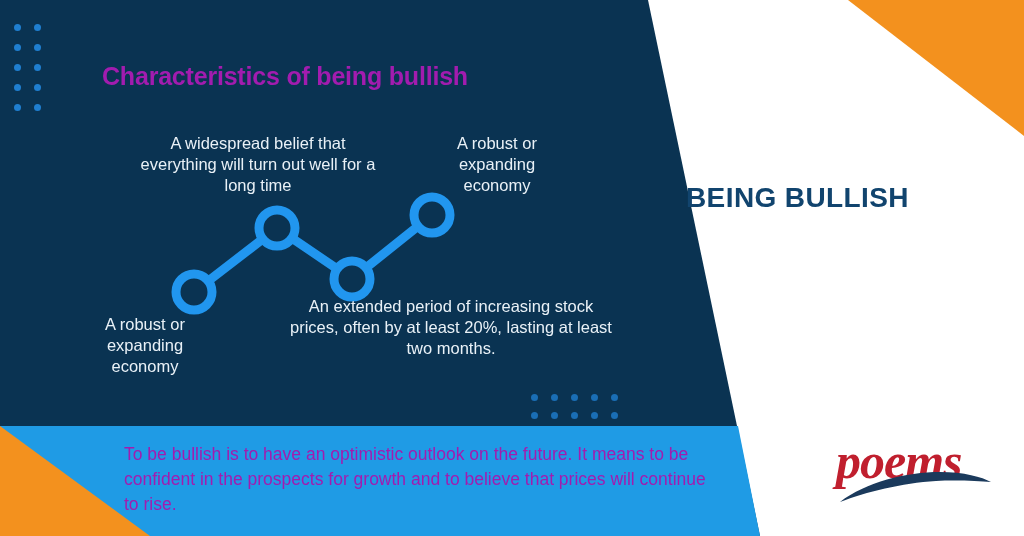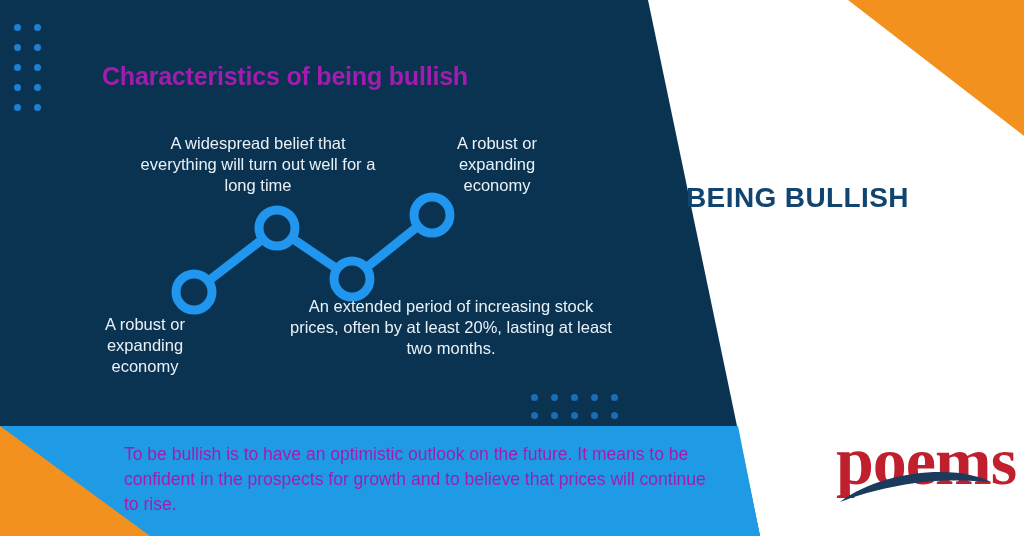--- a/index.html
+++ b/index.html
@@ -160,22 +160,23 @@
     height: 76px;
     z-index: 6;
   }
   .logo-word {
     position: absolute;
     left: 0;
     top: 0;
     width: 160px;
     text-align: left;
     font-family: "Liberation Serif", serif;
+    font-style: italic;
     font-weight: bold;
-    font-size: 68px;
+    font-size: 50px;
     letter-spacing: -1px;
     color: #c01f2e;
     line-height: 54px;
   }
 </style>
 </head>
 <body>
 
 <div class="canvas">
 

